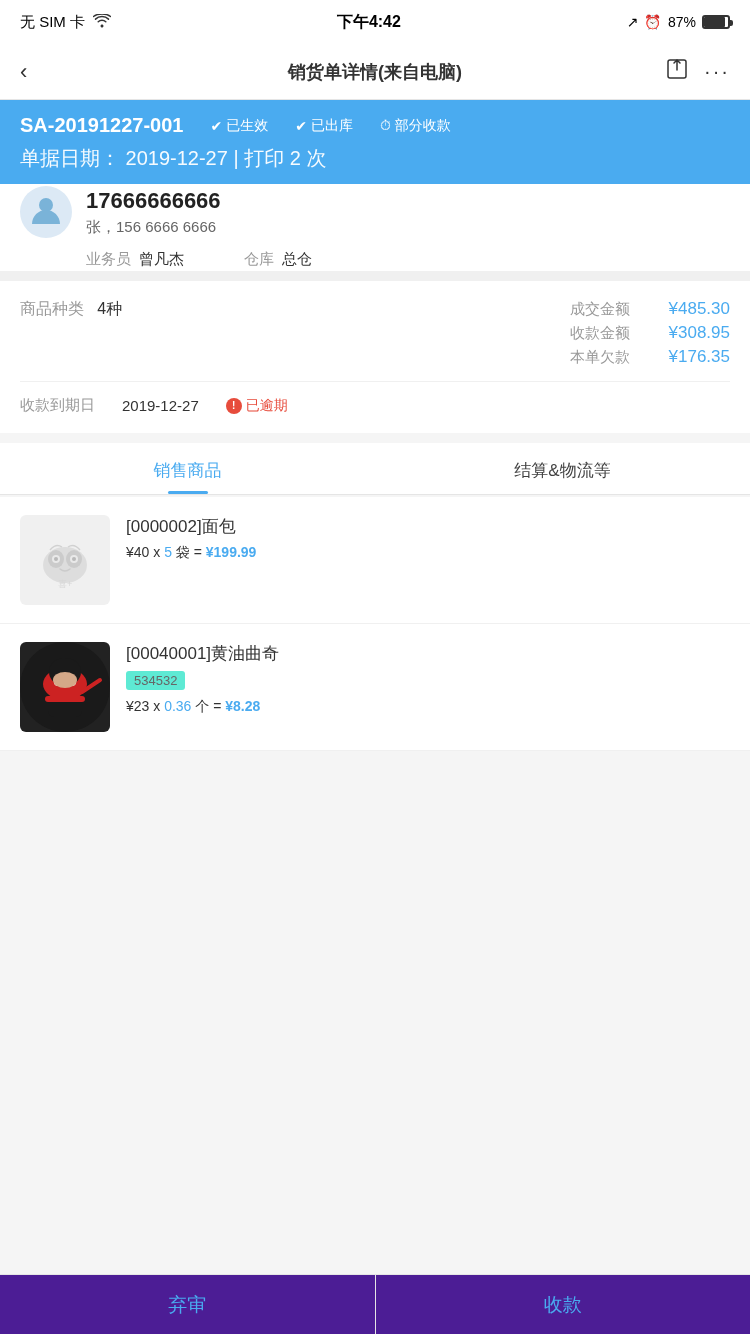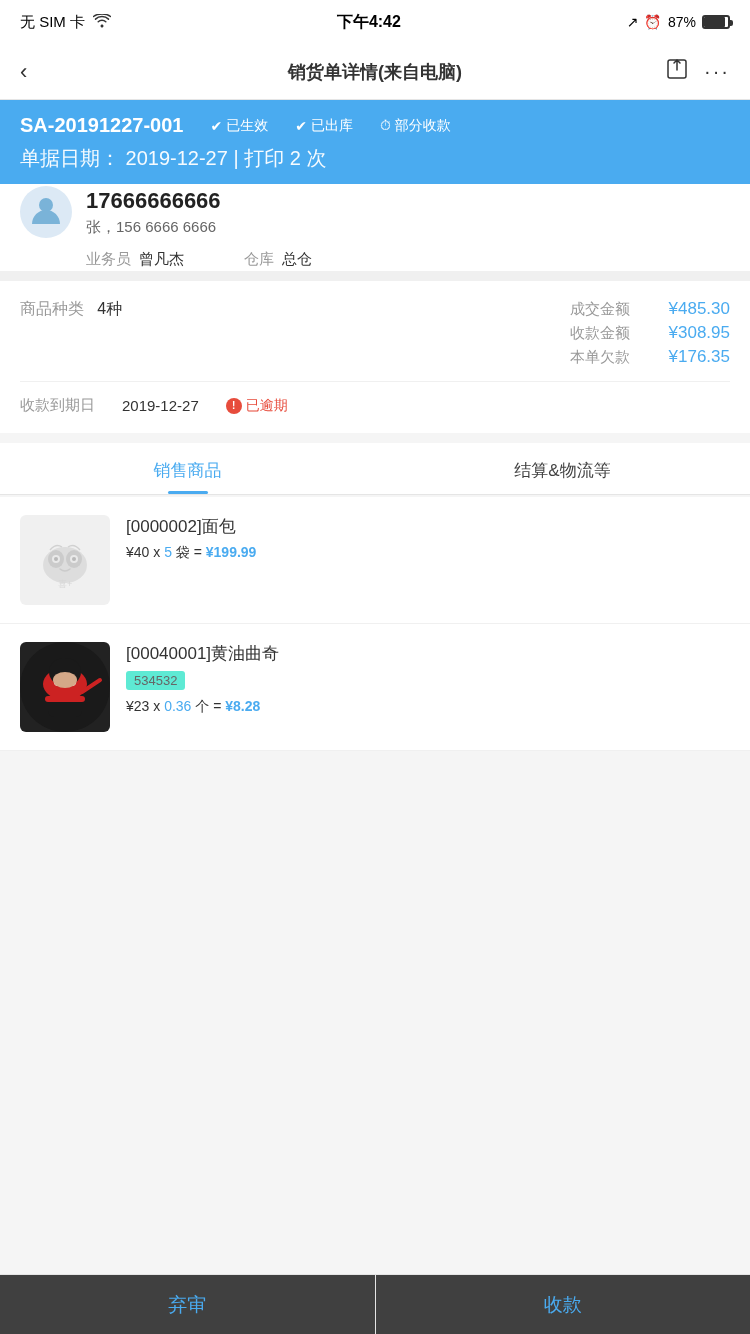--- a/index.html
+++ b/index.html
@@ -312,21 +312,21 @@
     }
     .price-blue { color: #4AABF0; }
     .price-total { color: #4AABF0; font-weight: 600; }
 
     
     .bottom-bar {
       position: fixed;
       bottom: 0;
       width: 750px;
       height: 60px;
-      background: #404040;
+      background: #4c1d95;
       border-top: 1px solid #e5e5e5;
       display: flex;
     }
     .bottom-btn {
       flex: 1;
       display: flex;
       align-items: center;
       justify-content: center;
       font-size: 19px;
       cursor: pointer;

